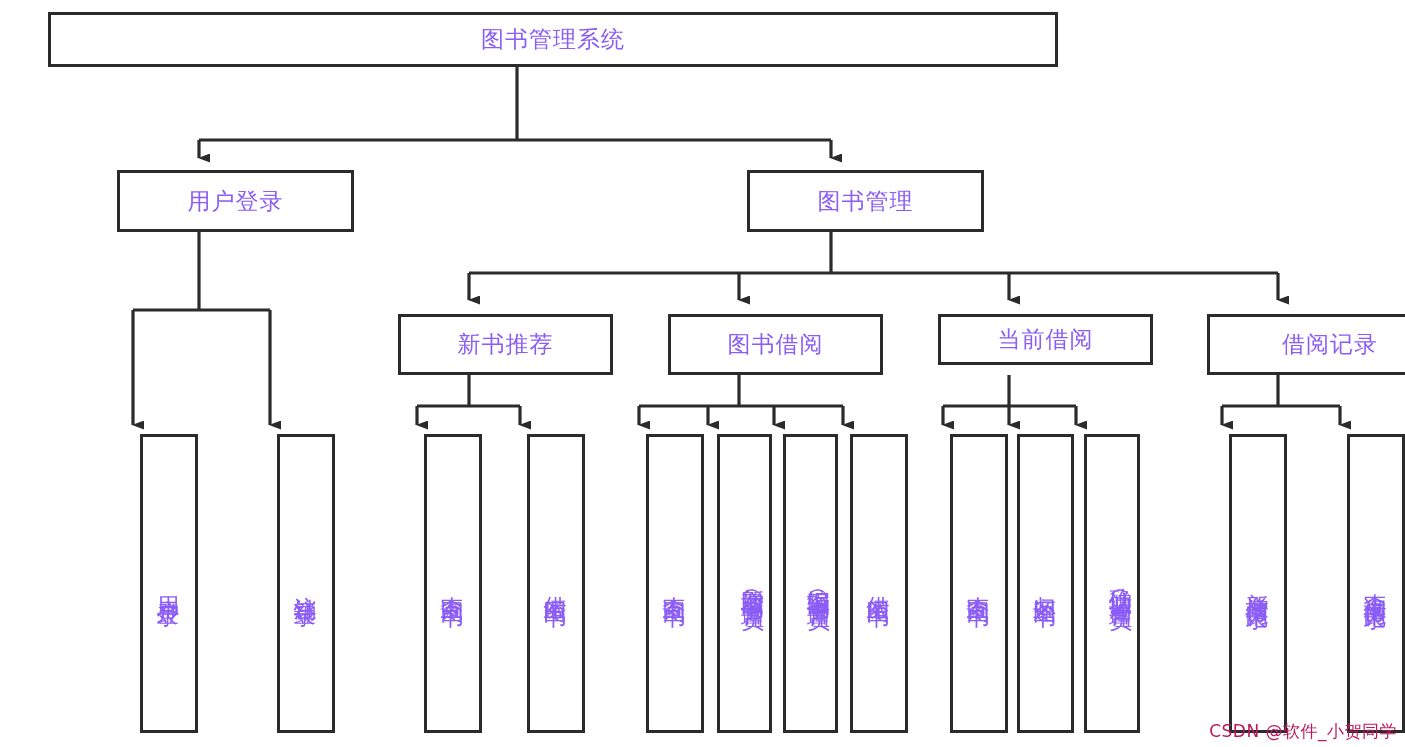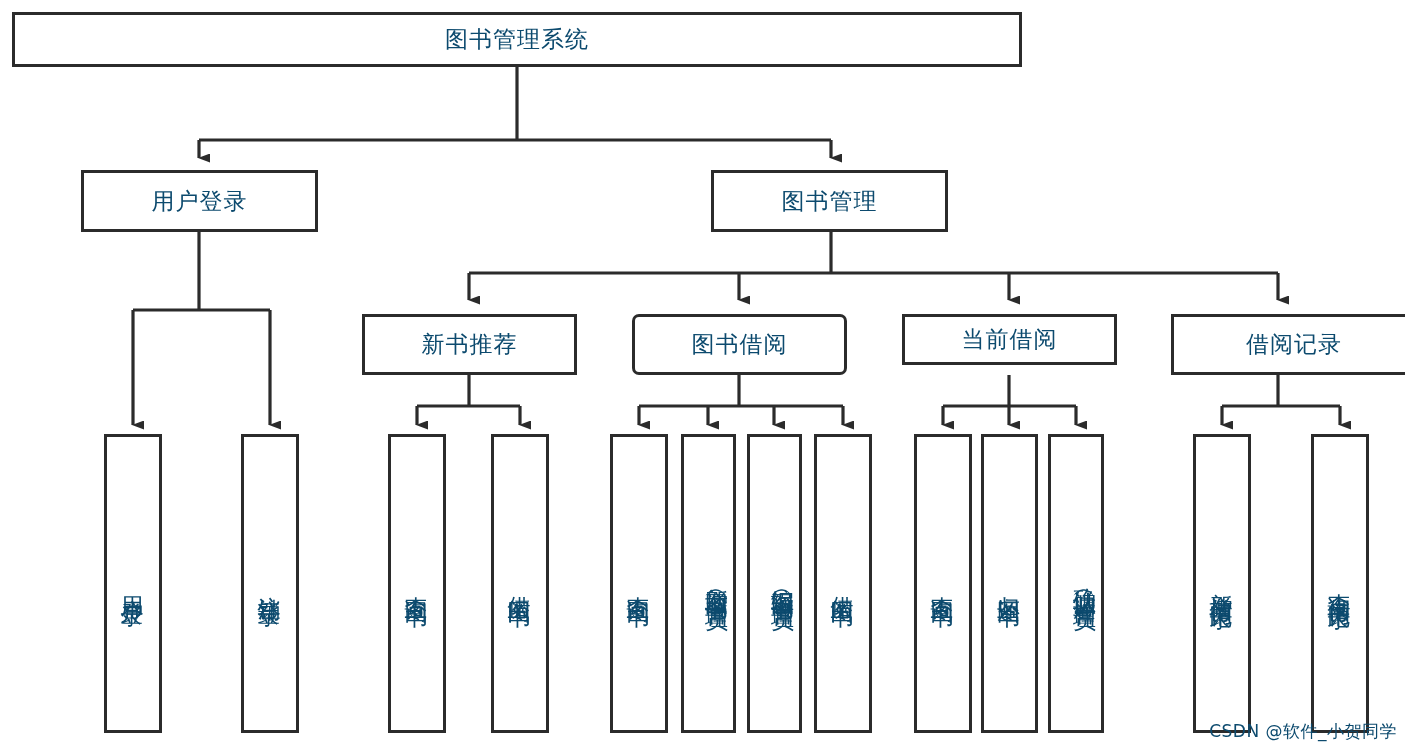--- a/index.html
+++ b/index.html
@@ -22,21 +22,22 @@
     height: 747px;
   }
   .node {
     position: absolute;
     box-sizing: border-box;
     border: 3px solid #2b2b2b;
     background: #ffffff;
     display: flex;
     align-items: center;
     justify-content: center;
-    color: #0c4a6e;
+    color: #8b5cf6;
+    margin-left: 36px;
   }
   .node.h {
     font-size: 23px;
     letter-spacing: 1px;
   }
   .node.v {
     writing-mode: vertical-rl;
     text-orientation: upright;
     font-size: 23px;
     letter-spacing: 3px;
@@ -48,21 +49,21 @@
   }
   .node-label {
     display: block;
     white-space: nowrap;
   }
   #watermark {
     position: absolute;
     right: 8px;
     bottom: 4px;
     font-size: 17px;
-    color: #0c4a6e;
+    color: #be185d;
     letter-spacing: 0.5px;
     white-space: nowrap;
   }
 </style>
 </head>
 <body>
 
 <div id="canvas">
 
   <svg id="wires" viewBox="0 0 1405 747">
@@ -123,21 +124,21 @@
   <div class="node h" style="left:81px; top:170px; width:237px; height:62px;">
     <span class="node-label">用户登录</span>
   </div>
   <div class="node h" style="left:362px; top:314px; width:215px; height:61px;">
     <span class="node-label">新书推荐</span>
   </div>
 
   <div class="node h" style="left:711px; top:170px; width:237px; height:62px;">
     <span class="node-label">图书管理</span>
   </div>
-  <div class="node h" style="left:632px; top:314px; width:215px; height:61px;border-radius:7px;">
+  <div class="node h" style="left:632px; top:314px; width:215px; height:61px;">
     <span class="node-label">图书借阅</span>
   </div>
   <div class="node h" style="left:902px; top:314px; width:215px; height:51px;">
     <span class="node-label">当前借阅</span>
   </div>
   <div class="node h" style="left:1171px; top:314px; width:246px; height:61px;">
     <span class="node-label">借阅记录</span>
   </div>
 
   <div class="node v" style="left:104px; top:434px; width:58px; height:299px;">

